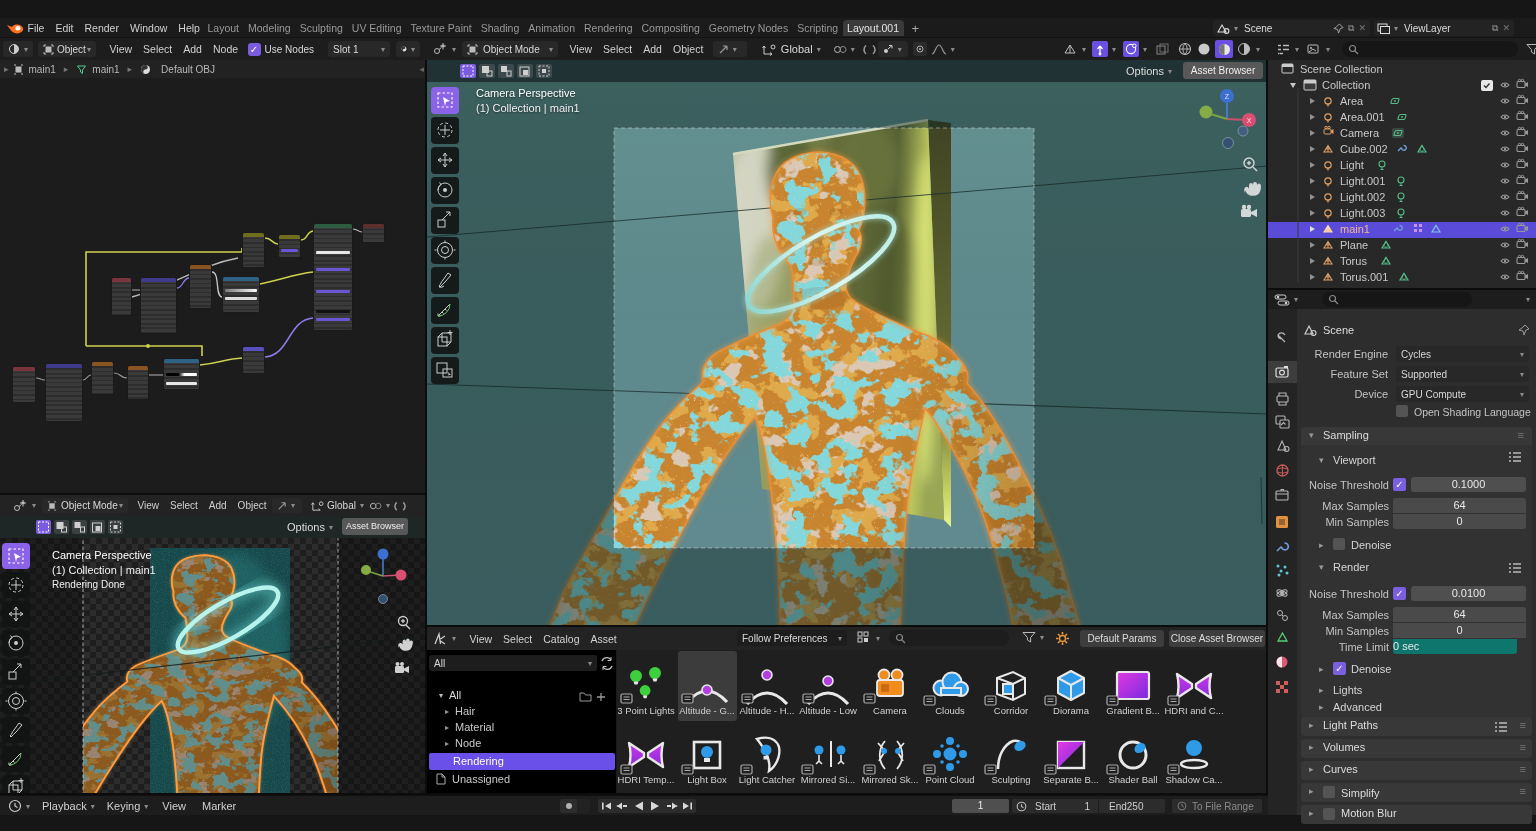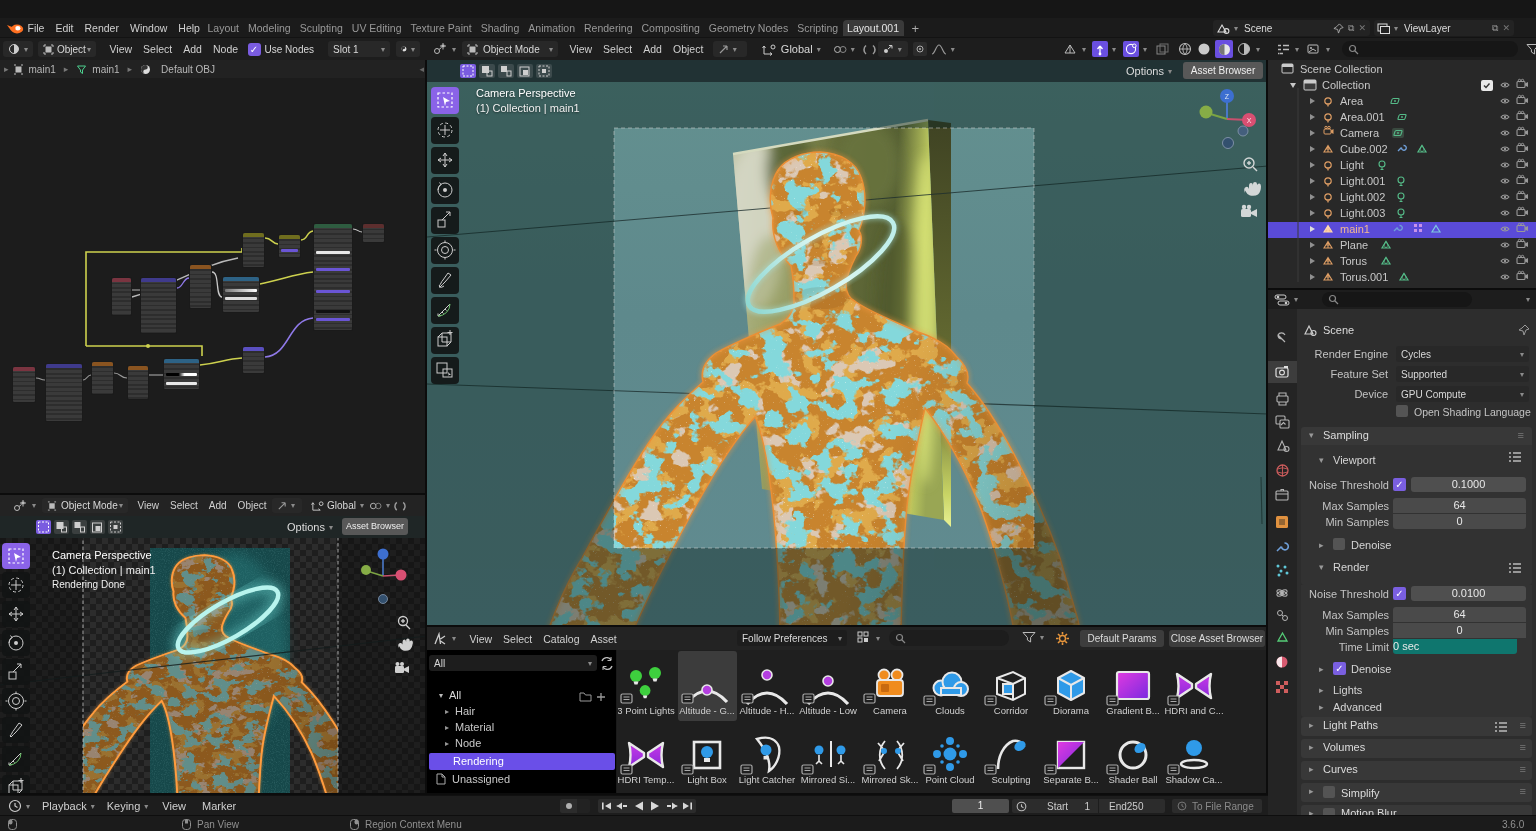--- a/index.html
+++ b/index.html
@@ -1406,45 +1406,28 @@
             <path d="M85 3.5 v7 l6 -3.5 z"></path>
         </g>
       </svg>
     </div>
     <div class="abs" style="left:952px;top:3px;width:57px;height:14px;background:#4f4f4f;border-radius:2px;color:#eee;font-size:10px;text-align:center;line-height:14px">1</div>
     <div class="row abs" style="left:1012px;top:3px;width:86px;height:14px;background:#2c2c2c;border-radius:2px 0 0 2px;color:#ccc;font-size:10px">
       <svg width="11" height="11" viewBox="0 0 14 14" style="margin-left:4px">
           <circle cx="7" cy="7" r="5.5" fill="none" stroke="#bbb" stroke-width="1.4"></circle>
           <path d="M7 4 V7 L9.5 8.5" stroke="#bbb" fill="none" stroke-width="1.4"></path>
         </svg>
-      <span style="margin-left:20px">Start</span>
+      <span style="margin-left:8px">Start</span>
         <span style="margin-left:auto;margin-right:8px">1</span>
     </div>
     <div class="row abs" style="left:1099px;top:3px;width:66px;height:14px;background:#2c2c2c;border-radius:0 2px 2px 0;color:#ccc;font-size:10px">
       <span style="margin-left:10px">End</span>
         <span style="margin-left:auto;margin-right:24px">250</span>
     </div>
     <div class="row abs" style="left:1172px;top:3px;width:90px;height:14px;background:#2c2c2c;border-radius:2px;color:#8a8a8a;font-size:10px">
       <svg width="10" height="10" viewBox="0 0 14 14" style="margin-left:5px">
           <circle cx="7" cy="7" r="5.5" fill="none" stroke="#777" stroke-width="1.4"></circle>
           <path d="M7 4 V7 L9.5 8.5" stroke="#777" fill="none" stroke-width="1.4"></path>
         </svg>
       <span style="margin-left:5px;white-space:nowrap">To File Range</span>
     </div>
   </div>
-  <div class="abs" id="statusbar">
-    <svg style="position:absolute;left:8px;top:3px" width="9" height="11" viewBox="0 0 9 11">
-        <rect x="0.5" y="0.5" width="8" height="10" rx="3" fill="none" stroke="#909090"></rect>
-        <rect x="0.5" y="0.5" width="4" height="5" rx="2" fill="#909090"></rect>
-      </svg>
-    <svg style="position:absolute;left:182px;top:3px" width="9" height="11" viewBox="0 0 9 11">
-        <rect x="0.5" y="0.5" width="8" height="10" rx="3" fill="none" stroke="#909090"></rect>
-        <rect x="3" y="0.5" width="3" height="4" fill="#909090"></rect>
-      </svg>
-    <div class="abs" style="left:197px;top:3px">Pan View</div>
-    <svg style="position:absolute;left:350px;top:3px" width="9" height="11" viewBox="0 0 9 11">
-        <rect x="0.5" y="0.5" width="8" height="10" rx="3" fill="none" stroke="#909090"></rect>
-        <rect x="4.5" y="0.5" width="4" height="5" rx="2" fill="#909090"></rect>
-      </svg>
-    <div class="abs" style="left:365px;top:3px">Region Context Menu</div>
-    <div class="abs" style="left:1502px;top:3px">3.6.0</div>
-  </div>
 </div>
 
 </body></html>

